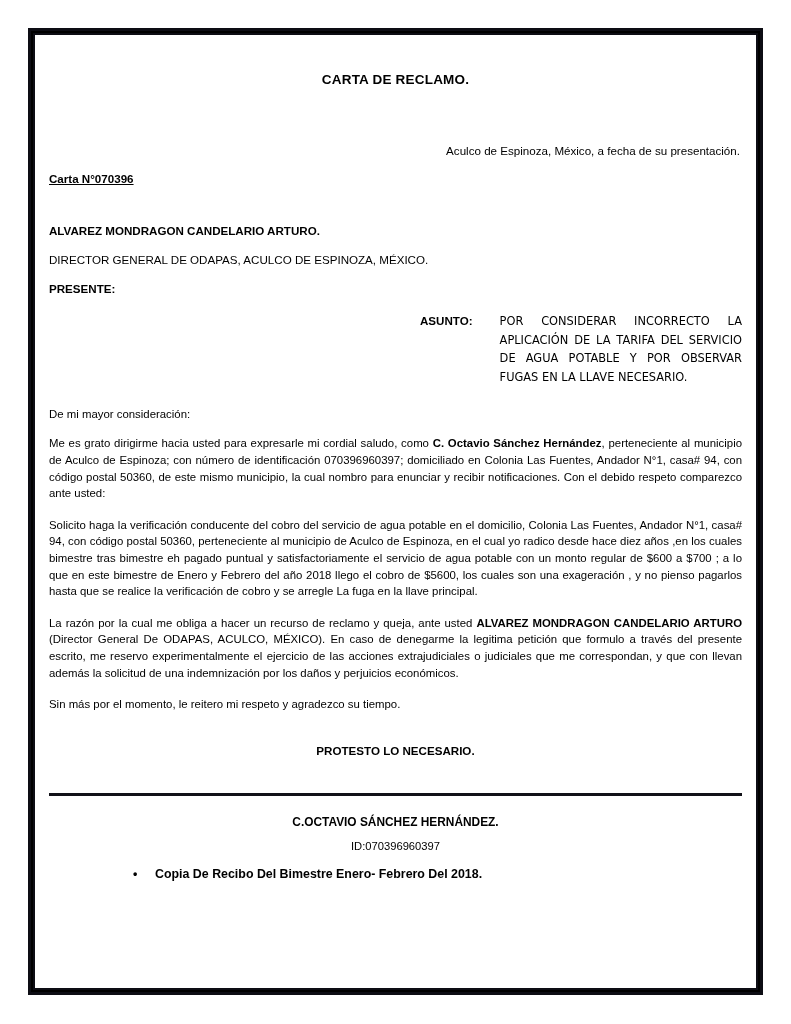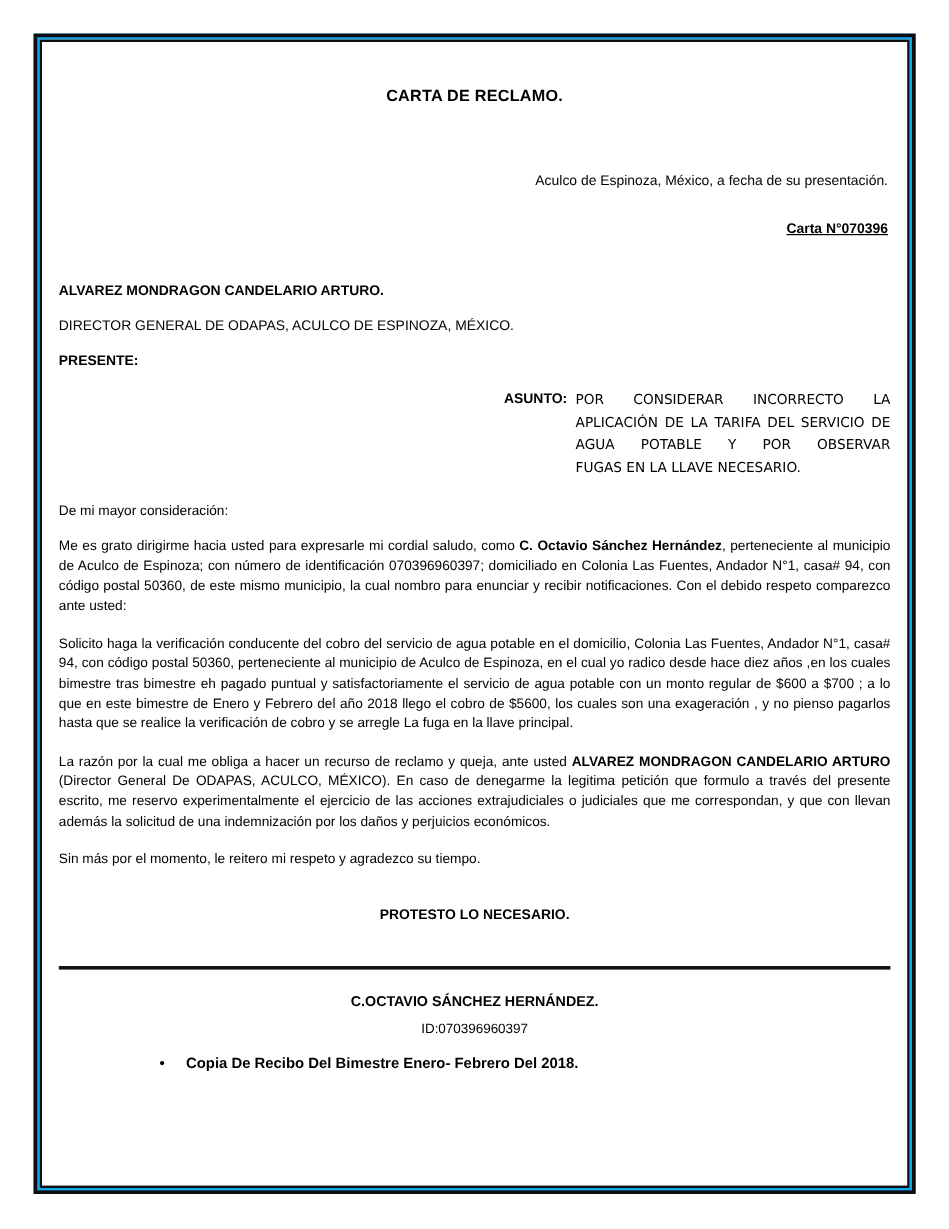--- a/index.html
+++ b/index.html
@@ -19,21 +19,21 @@
   
   #page-frame {
     position: absolute;
     left: 28px;
     top: 28px;
     width: 735px;
     height: 967px;
     box-sizing: border-box;
     border: 3px solid #0d0d14;
     padding: 2px;
-    background: #0ea5e9;
+    background: #000000;
   }
   #page-inner {
     width: 100%;
     height: 100%;
     box-sizing: border-box;
     border: 2px solid #0d0d14;
     background: #ffffff;
     position: relative;
   }
 
@@ -56,24 +56,24 @@
   }
 
   .place-line {
     text-align: right;
     font-size: 11.6px;
     margin-top: 57px;
     padding-right: 2px;
   }
 
   .carta-no {
-    text-align: right;
-    font-size: 11.6px;
-    font-weight: bold;
-    margin-top: 27px;
+    text-align: left;
+    font-size: 11.6px;
+    font-weight: bold;
+    margin-top: 15px;
     padding-right: 2px;
   }
   .carta-no span {
     text-decoration: underline;
   }
 
   .addressee {
     font-size: 11.6px;
     font-weight: bold;
     margin-top: 39px;
@@ -91,20 +91,21 @@
   
   .asunto-wrap {
     margin-top: 17px;
     display: flex;
     justify-content: flex-end;
   }
   .asunto-box {
     display: flex;
     align-items: flex-start;
     width: 322px;
+    gap: 20px;
   }
   .asunto-label {
     font-weight: bold;
     font-size: 11.6px;
     white-space: nowrap;
     padding-right: 7px;
     line-height: 18.6px;
   }
   .asunto-text {
     font-family: "DejaVu Sans", sans-serif;

